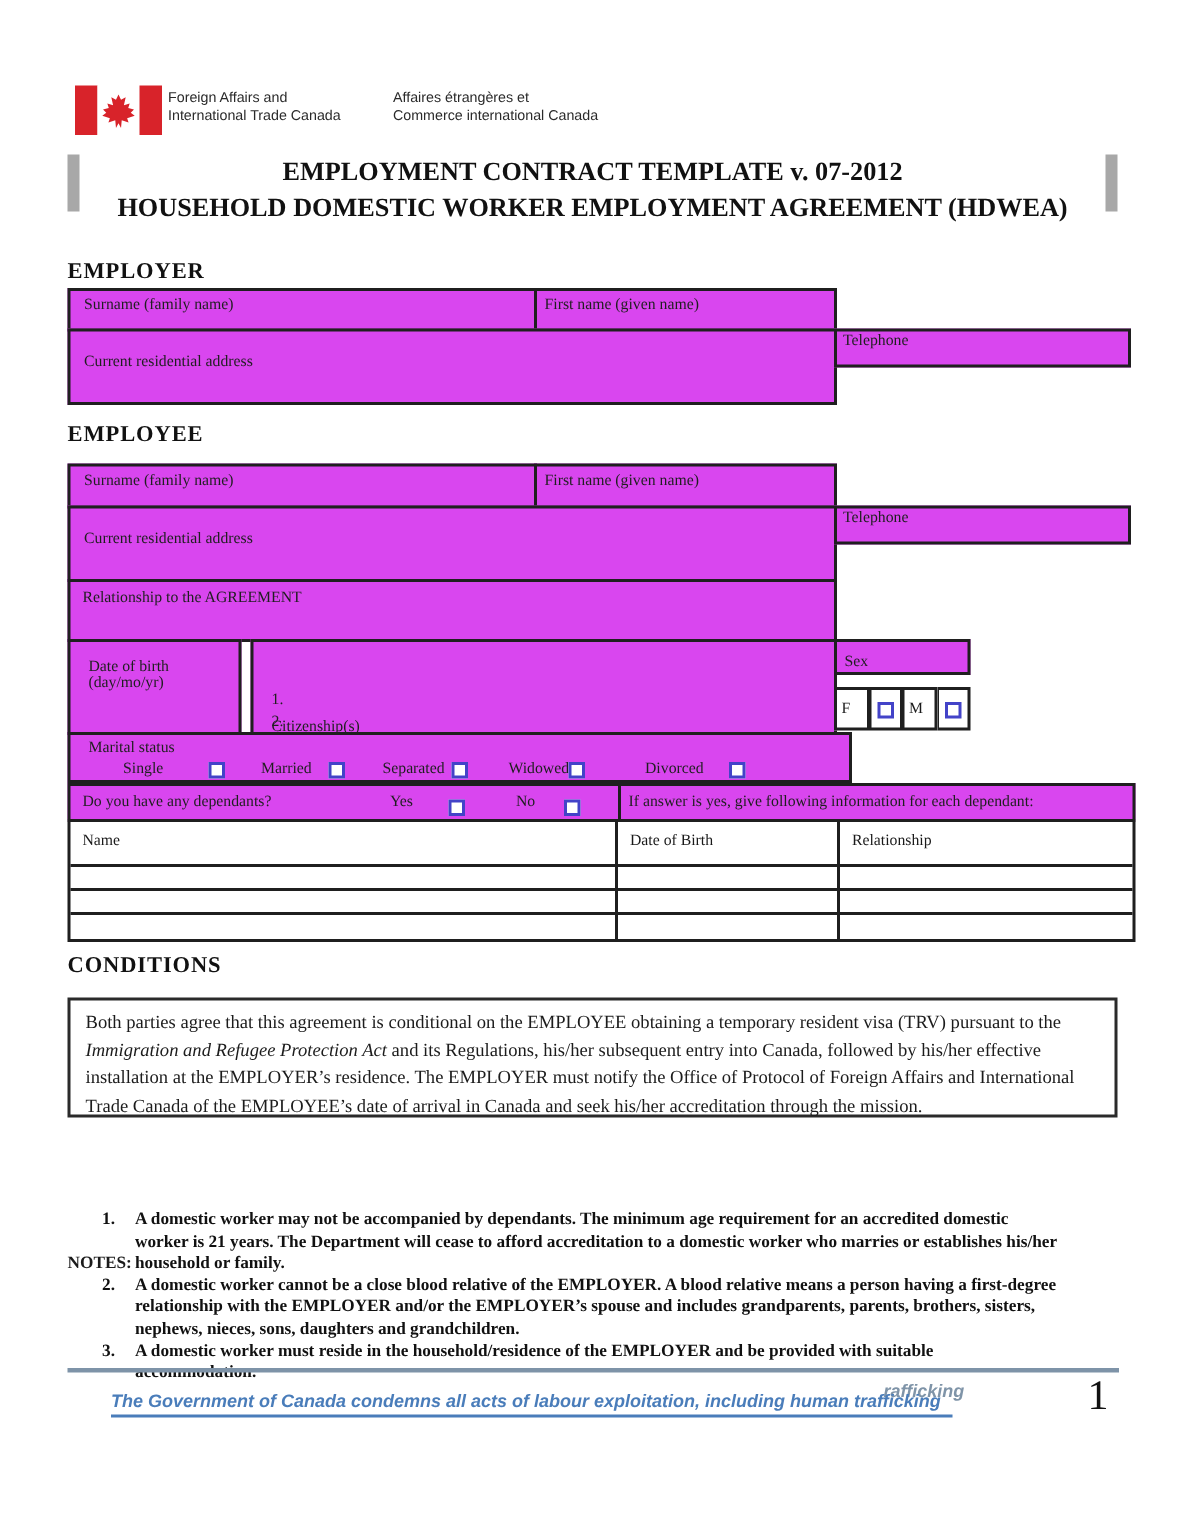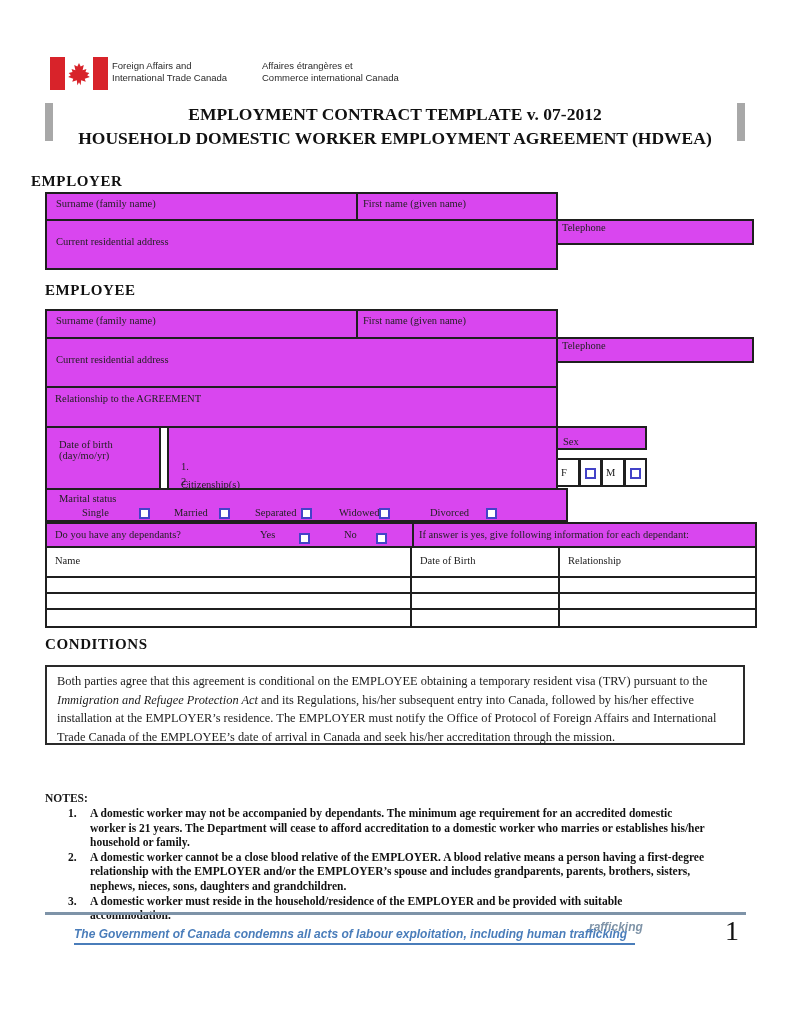--- a/index.html
+++ b/index.html
@@ -51,21 +51,21 @@
   .dep-c2 { width:148px; border-right:2px solid #1f1f1f; }
   .dep-c3 { flex:1; }
   .dep-data .dep-cell { padding:0; }
 
   
   .cond-box { left:45px; top:665px; width:700px; height:80px; border:2px solid #2a2a2a;
               padding:5px 10px 0 10px; font-size:12.4px; line-height:18.5px; color:#1c1c1c; }
   .cond-box .it { font-style:italic; }
 
   
-  .notes-h { left:45px; top:792px; font-weight:bold; font-size:11.5px; }
+  .notes-h { left:45px; top:836px; font-weight:bold; font-size:11.5px; }
   .notes { left:45px; top:806px; width:700px; }
   .note-item { display:flex; font-weight:bold; font-size:11.5px; line-height:14.6px; color:#111; }
   .note-num { width:22px; margin-left:23px; flex:none; }
   .note-text { flex:1; padding-right:40px; }
 
   
   .foot-line { left:45px; top:912px; width:701px; height:3px; background:#7e93a8; }
   .foot-msg { left:74px; top:927px; font-family:"Liberation Sans", sans-serif; font-weight:bold;
               font-style:italic; font-size:12px; color:#4a7dba; border-bottom:2px solid #4a7dba;
               padding-bottom:2px; padding-right:8px; }
@@ -96,21 +96,21 @@
     <div>Commerce international Canada</div>
   </div>
 
   <div class="abs title-bar" style="left:45px;"></div>
   <div class="abs title-bar" style="left:737px;"></div>
   <div class="abs title-wrap">
     <div class="title-line">EMPLOYMENT CONTRACT TEMPLATE v. 07-2012</div>
     <div class="title-line">HOUSEHOLD DOMESTIC WORKER EMPLOYMENT AGREEMENT (HDWEA)</div>
   </div>
 
-  <div class="abs sec-h" style="left:31px; top:173px;">EMPLOYER</div>
+  <div class="abs sec-h" style="left:45px; top:173px;">EMPLOYER</div>
 
   <div class="box" style="left:45px; top:192px; width:313px; height:29px;">
     <div class="lbl pad">Surname (family name)</div>
   </div>
   <div class="box" style="left:356px; top:192px; width:202px; height:29px;">
     <div class="lbl" style="padding:4px 0 0 5px;">First name (given name)</div>
   </div>
   <div class="box" style="left:45px; top:219px; width:513px; height:51px;">
     <div class="lbl" style="padding:15px 0 0 9px;">Current residential address</div>
   </div>

